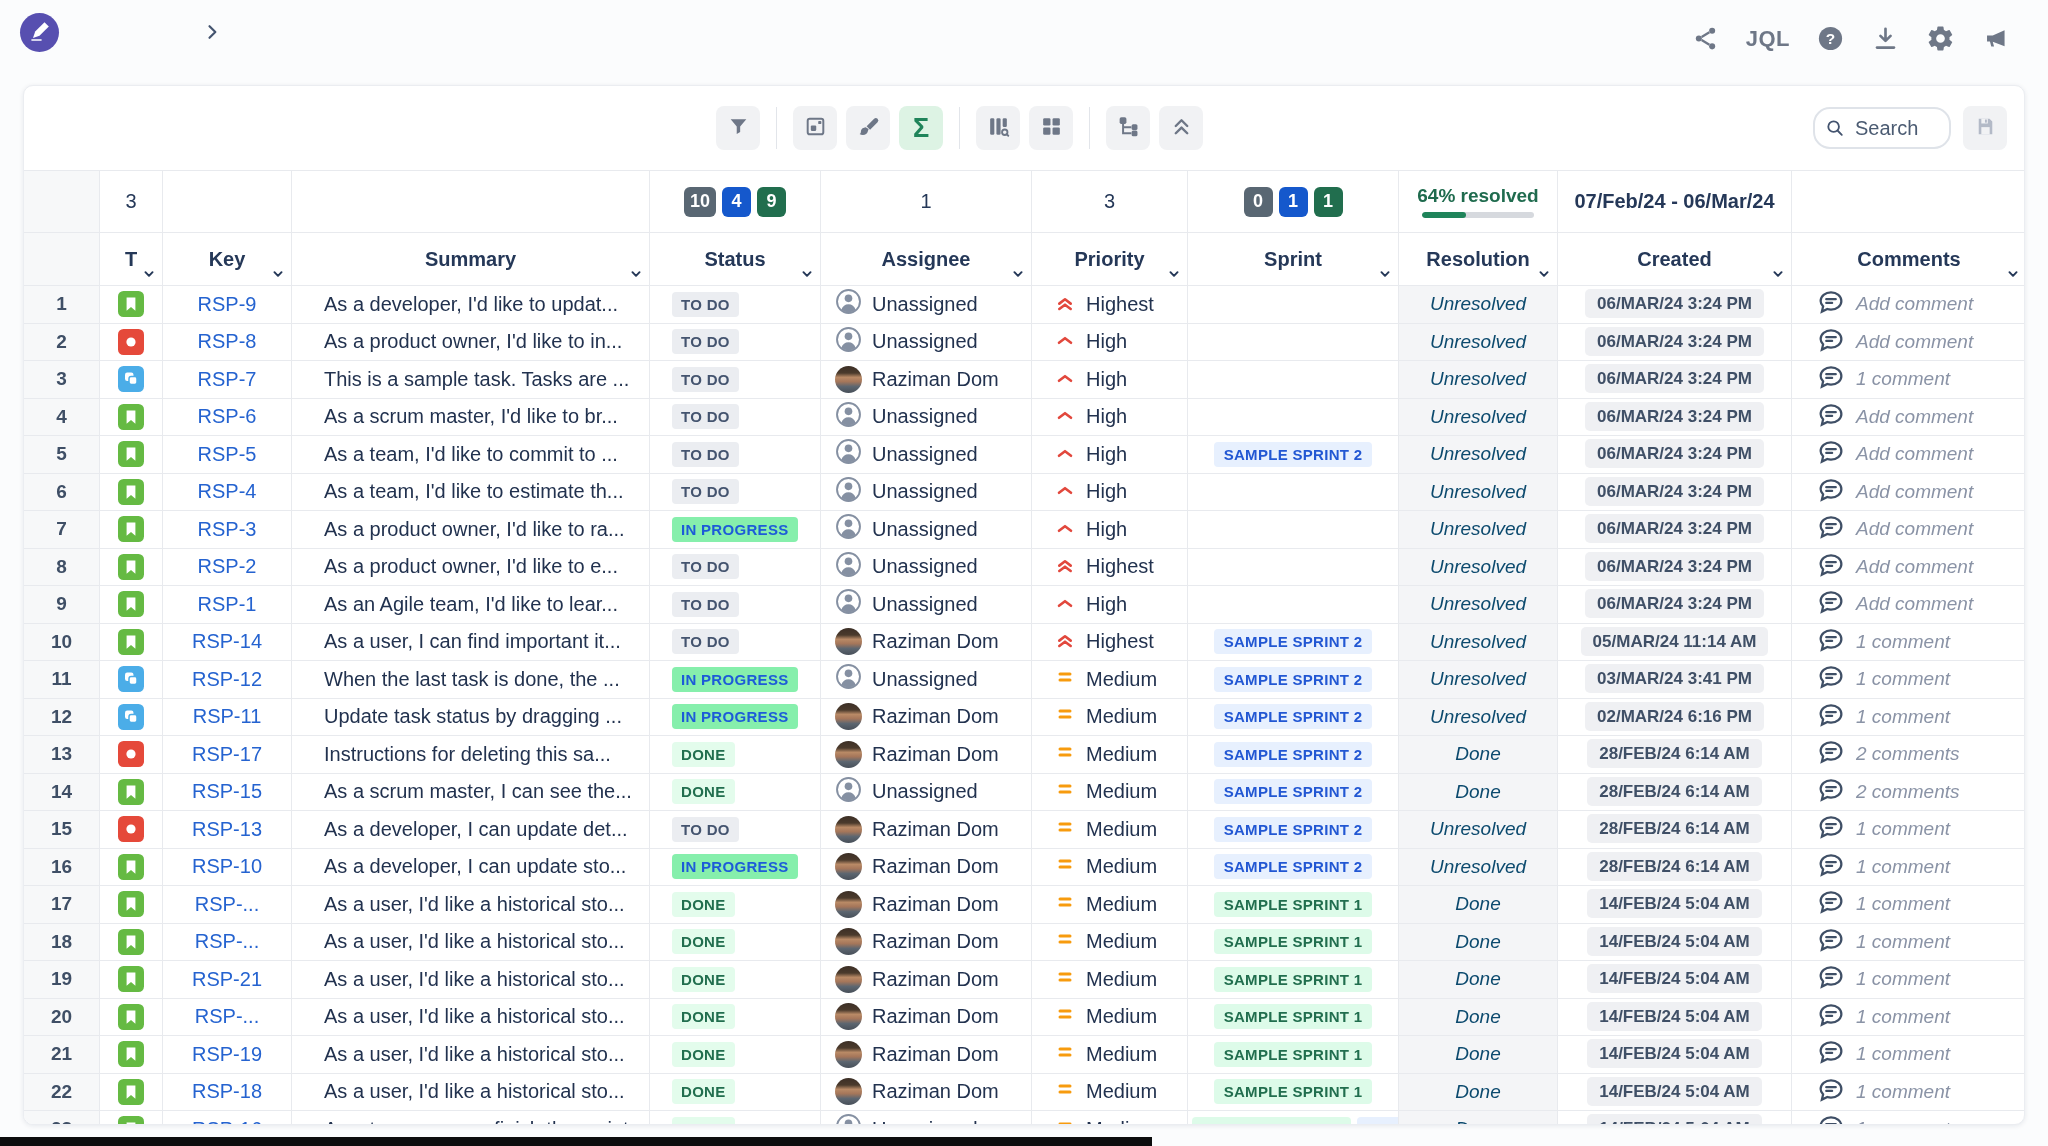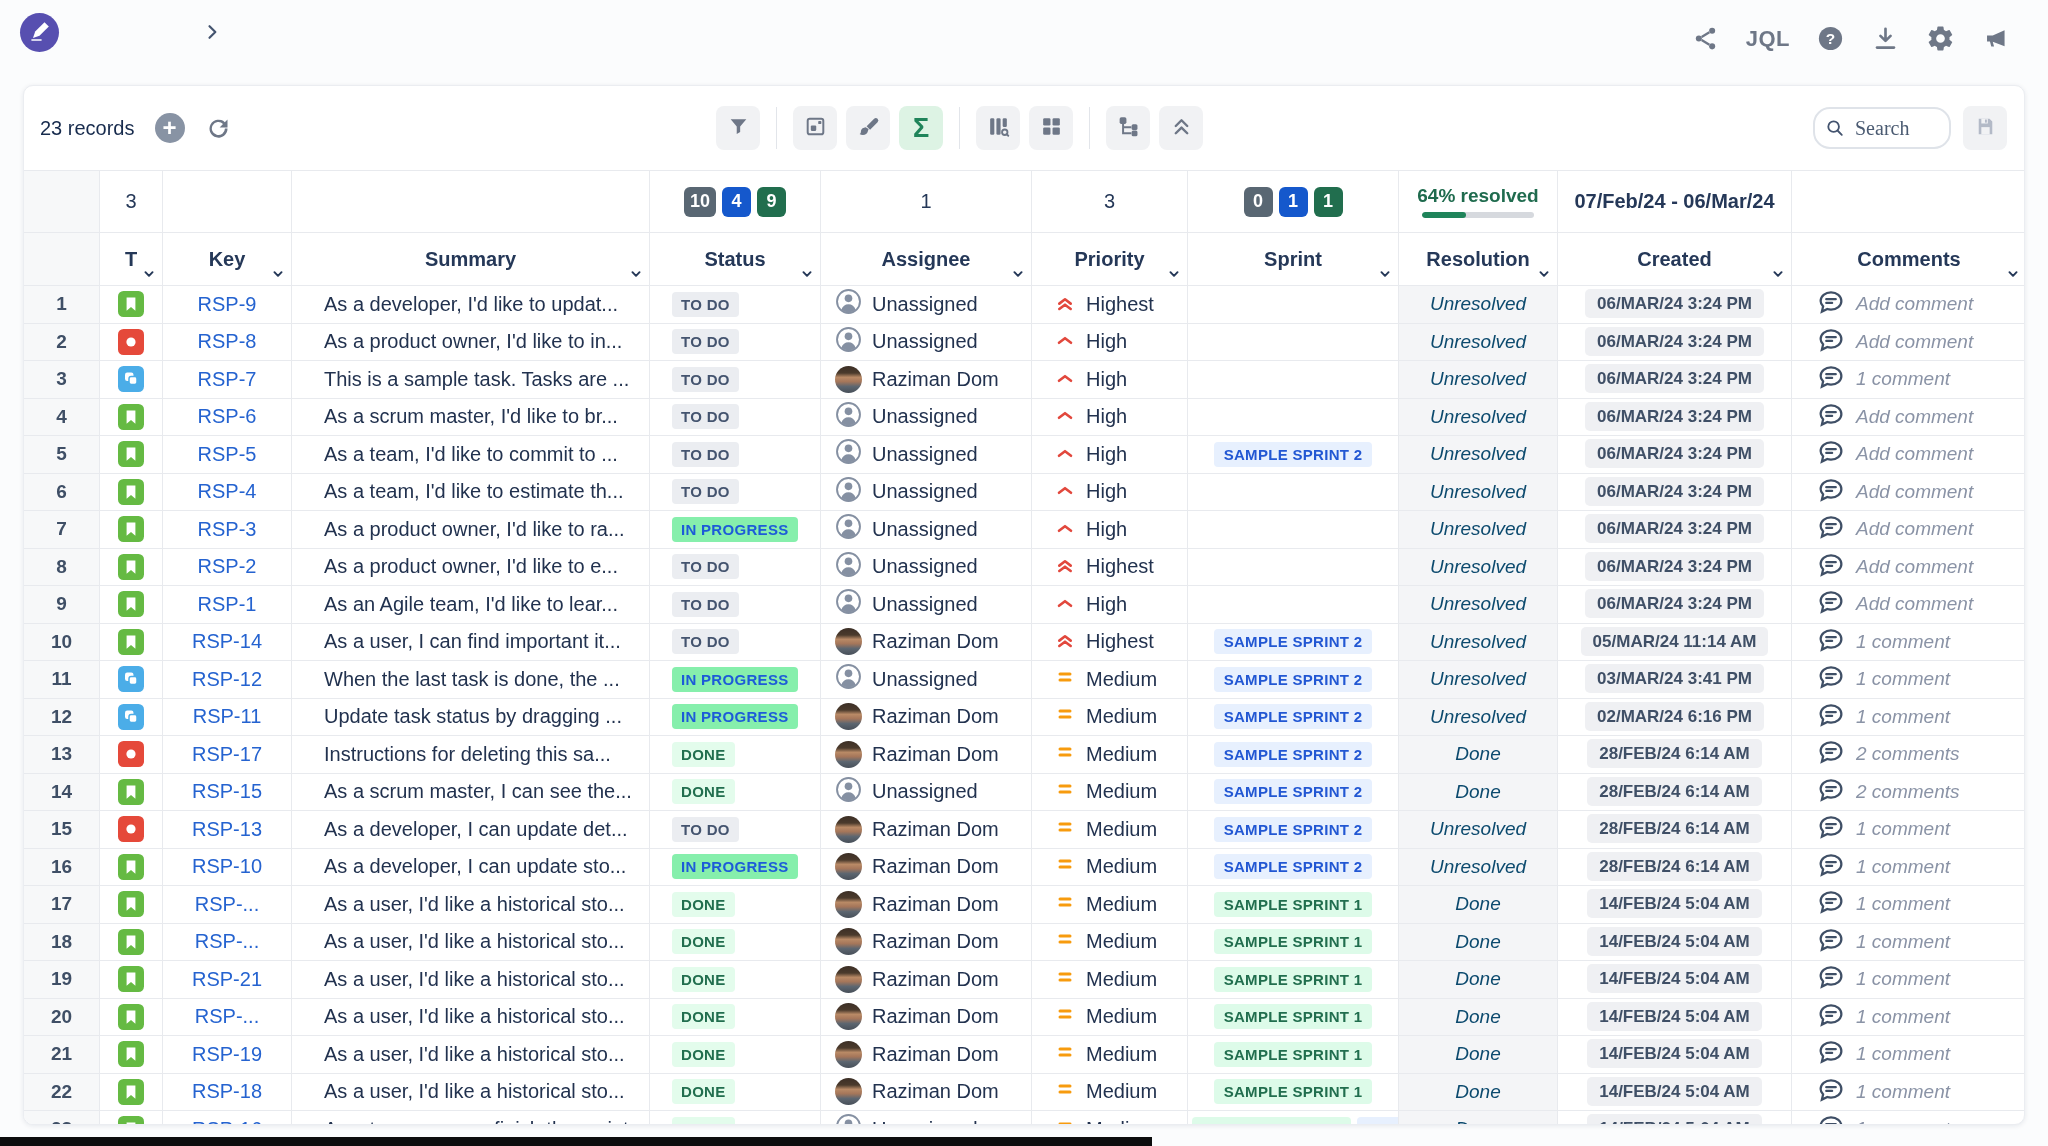--- a/index.html
+++ b/index.html
@@ -43,21 +43,21 @@
     display:flex;align-items:center;gap:9px;}
   .tb-btn{width:44px;height:44px;border-radius:8px;background:#f1f2f4;display:flex;
     align-items:center;justify-content:center;color:#6e7787;cursor:pointer;}
   .tb-btn svg{width:25px;height:25px;}
   .tb-btn.active{background:#ddf3e4;color:#1f845a;}
   .sigmaglyph{font-size:27px;font-weight:700;line-height:1;}
   .tb-divider{width:1px;height:42px;background:#e2e5ea;margin:0 7px;}
   .searchwrap{position:absolute;left:1789px;top:50%;transform:translateY(-50%);width:138px;height:42px;}
   .searchwrap input{width:100%;height:100%;box-sizing:border-box;border:2px solid #dfe3e9;
     border-radius:17px;padding:0 8px 0 40px;font-size:20px;color:#ec4899;outline:none;
-    font-family:Liberation Serif, serif;background:#fff;}
+    font-family:Liberation Sans, sans-serif;background:#fff;}
   .searchwrap input::placeholder{color:#4b5b72;opacity:1;}
   .searchwrap .mag{position:absolute;left:11px;top:10px;pointer-events:none;}
   .searchwrap .mag svg{width:22px;height:22px;}
   .savebtn{position:absolute;left:1939px;top:50%;transform:translateY(-50%);width:44px;height:44px;
     border-radius:8px;background:#f1f2f4;display:flex;align-items:center;justify-content:center;cursor:pointer;}
   .savebtn svg{width:25px;height:25px;}
 
   
   table.issues{border-collapse:separate;border-spacing:0;table-layout:fixed;width:2002px;
     border-top:1px solid #e8eaee;}
@@ -157,31 +157,20 @@
       <span class="top-ic">
           <svg viewBox="0 0 24 24" xmlns="http://www.w3.org/2000/svg">
             <path fill="currentColor" d="M5 9.5v5h2.4l1.1 4.2h2.3l-1.1-4.1 9.8 3.9V5.2L9.7 9.5z"></path>
           </svg>
         </span>
     </div>
   </div>
 
   <div class="panel">
     <div class="toolbar">
-      <div class="tb-left">
-        <span class="records">23 records</span>
-        <span class="plusbtn">
-            <span class="plusglyph">+</span>
-          </span>
-        <span class="refreshbtn">
-            <svg viewBox="0 0 24 24" xmlns="http://www.w3.org/2000/svg">
-              <path fill="currentColor" d="M17.6 6.4A8 8 0 1 0 20 12h-2.3a5.8 5.8 0 1 1-1.7-4.1L13 11h7V4l-2.4 2.4z"></path>
-            </svg>
-          </span>
-      </div>
       <div class="tb-buttons" id="tb-buttons">
           <span class="tb-btn">
             <span><svg viewBox="0 0 24 24" xmlns="http://www.w3.org/2000/svg">
                 <path fill="currentColor" d="M4.5 5h15l-5.9 7v5.2l-3.3 1.9V12z"></path>
               </svg></span>
           </span>
           <span class="tb-divider"></span>
           <span class="tb-btn">
             <span><svg viewBox="0 0 24 24" xmlns="http://www.w3.org/2000/svg">
                 <rect x="4.5" y="4.5" width="15" height="15" rx="2" fill="none" stroke="currentColor" stroke-width="1.9"></rect>

